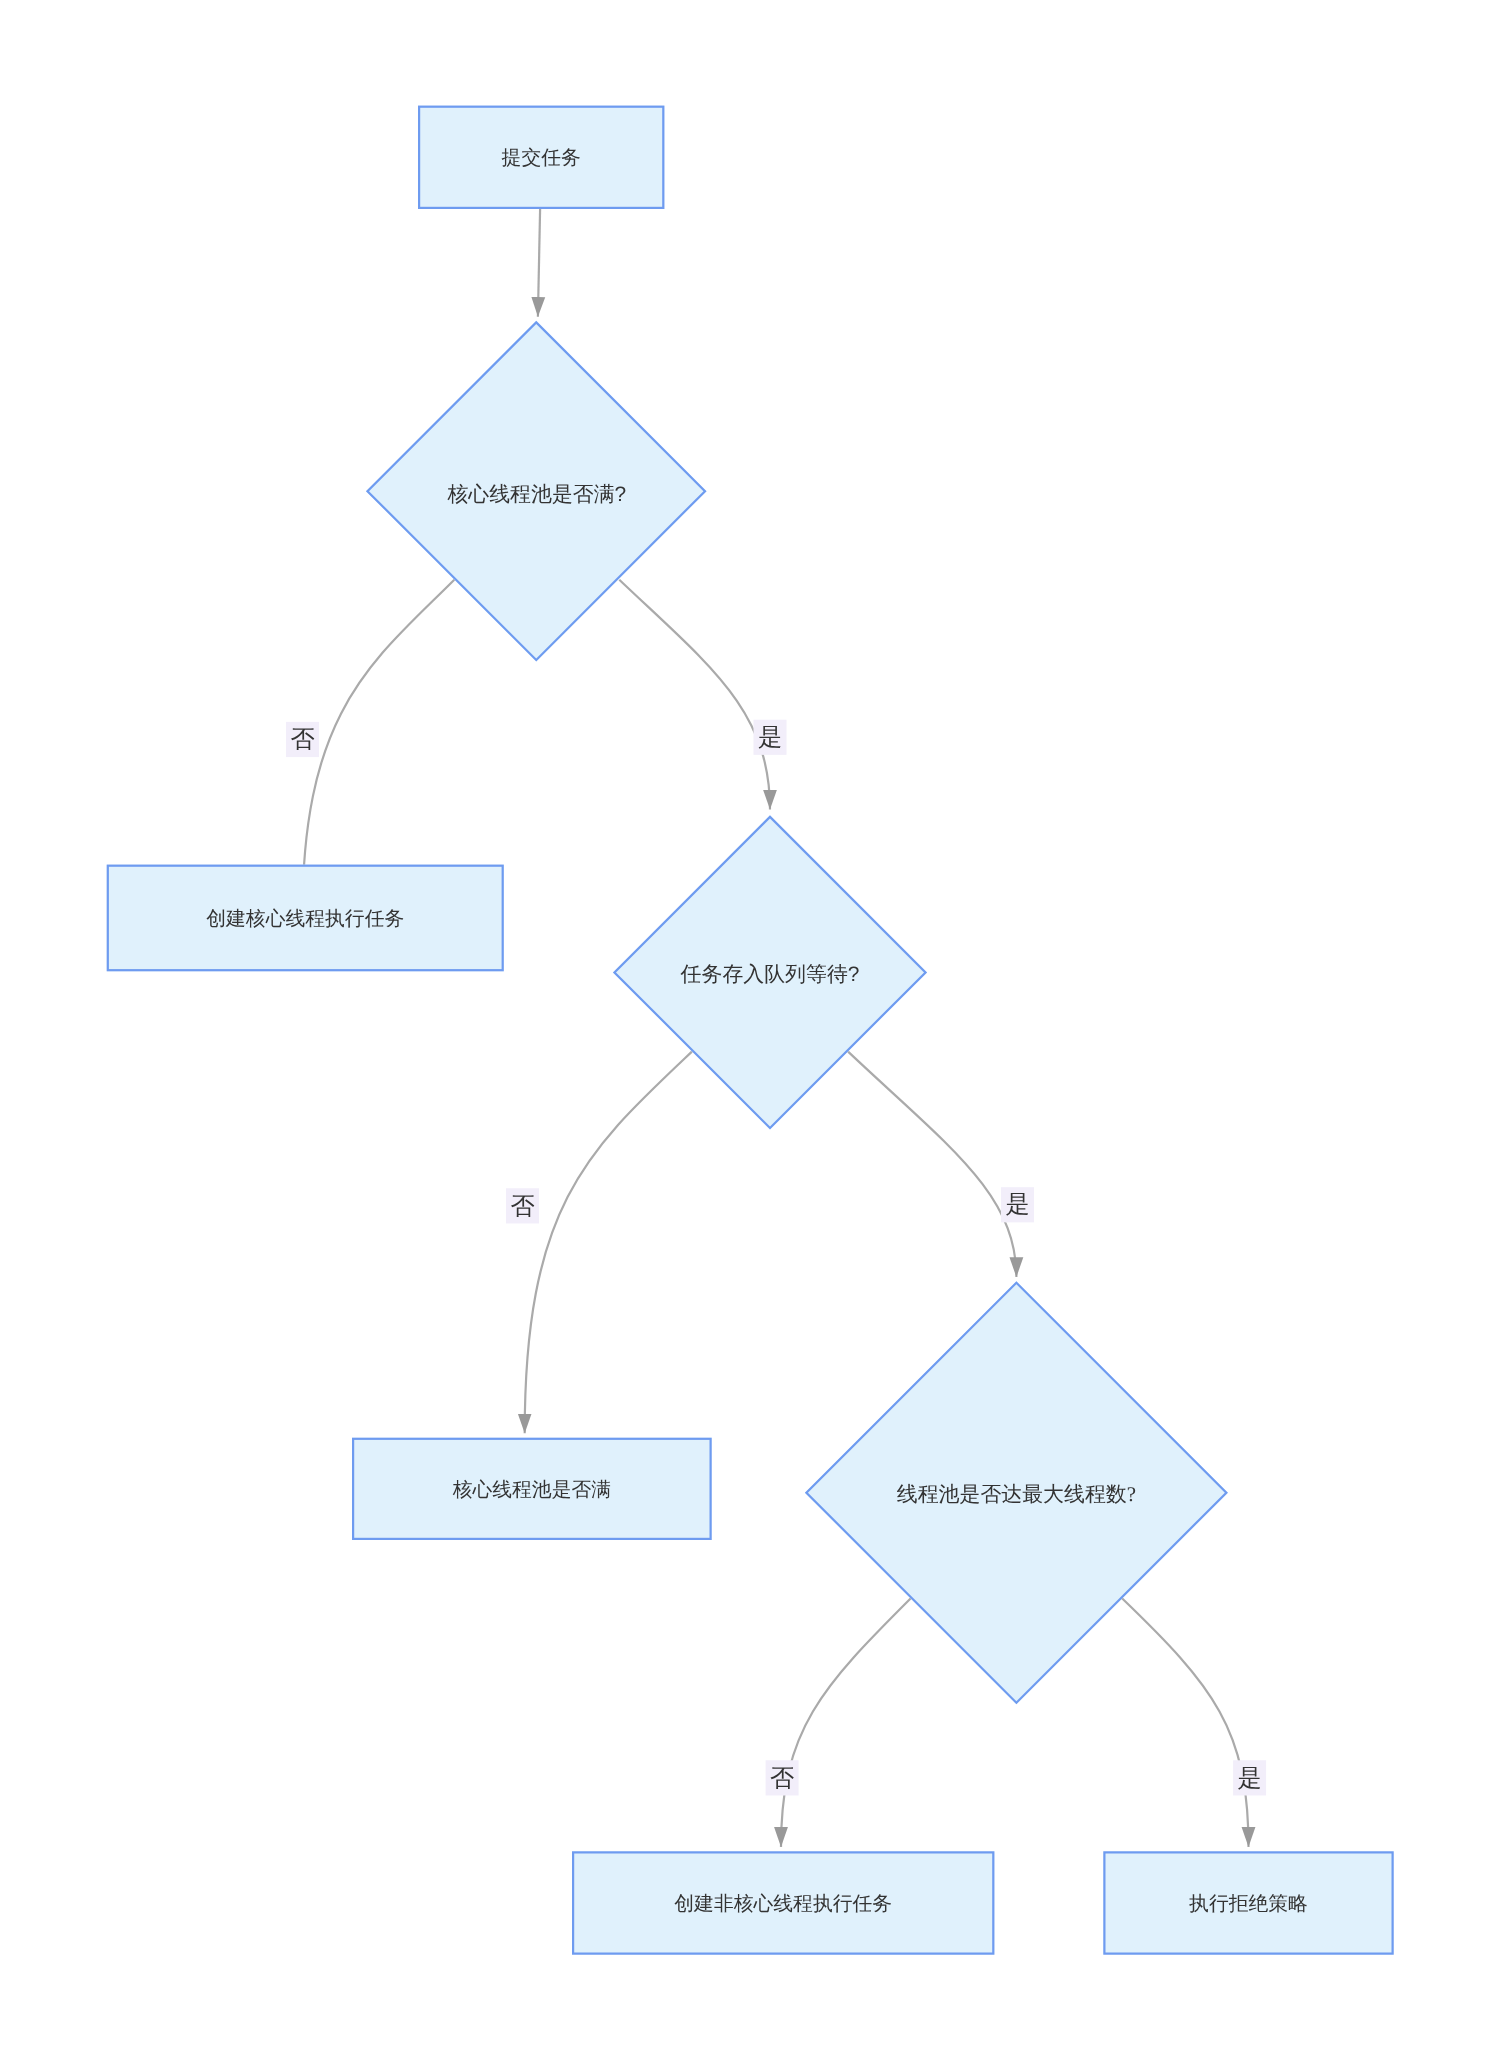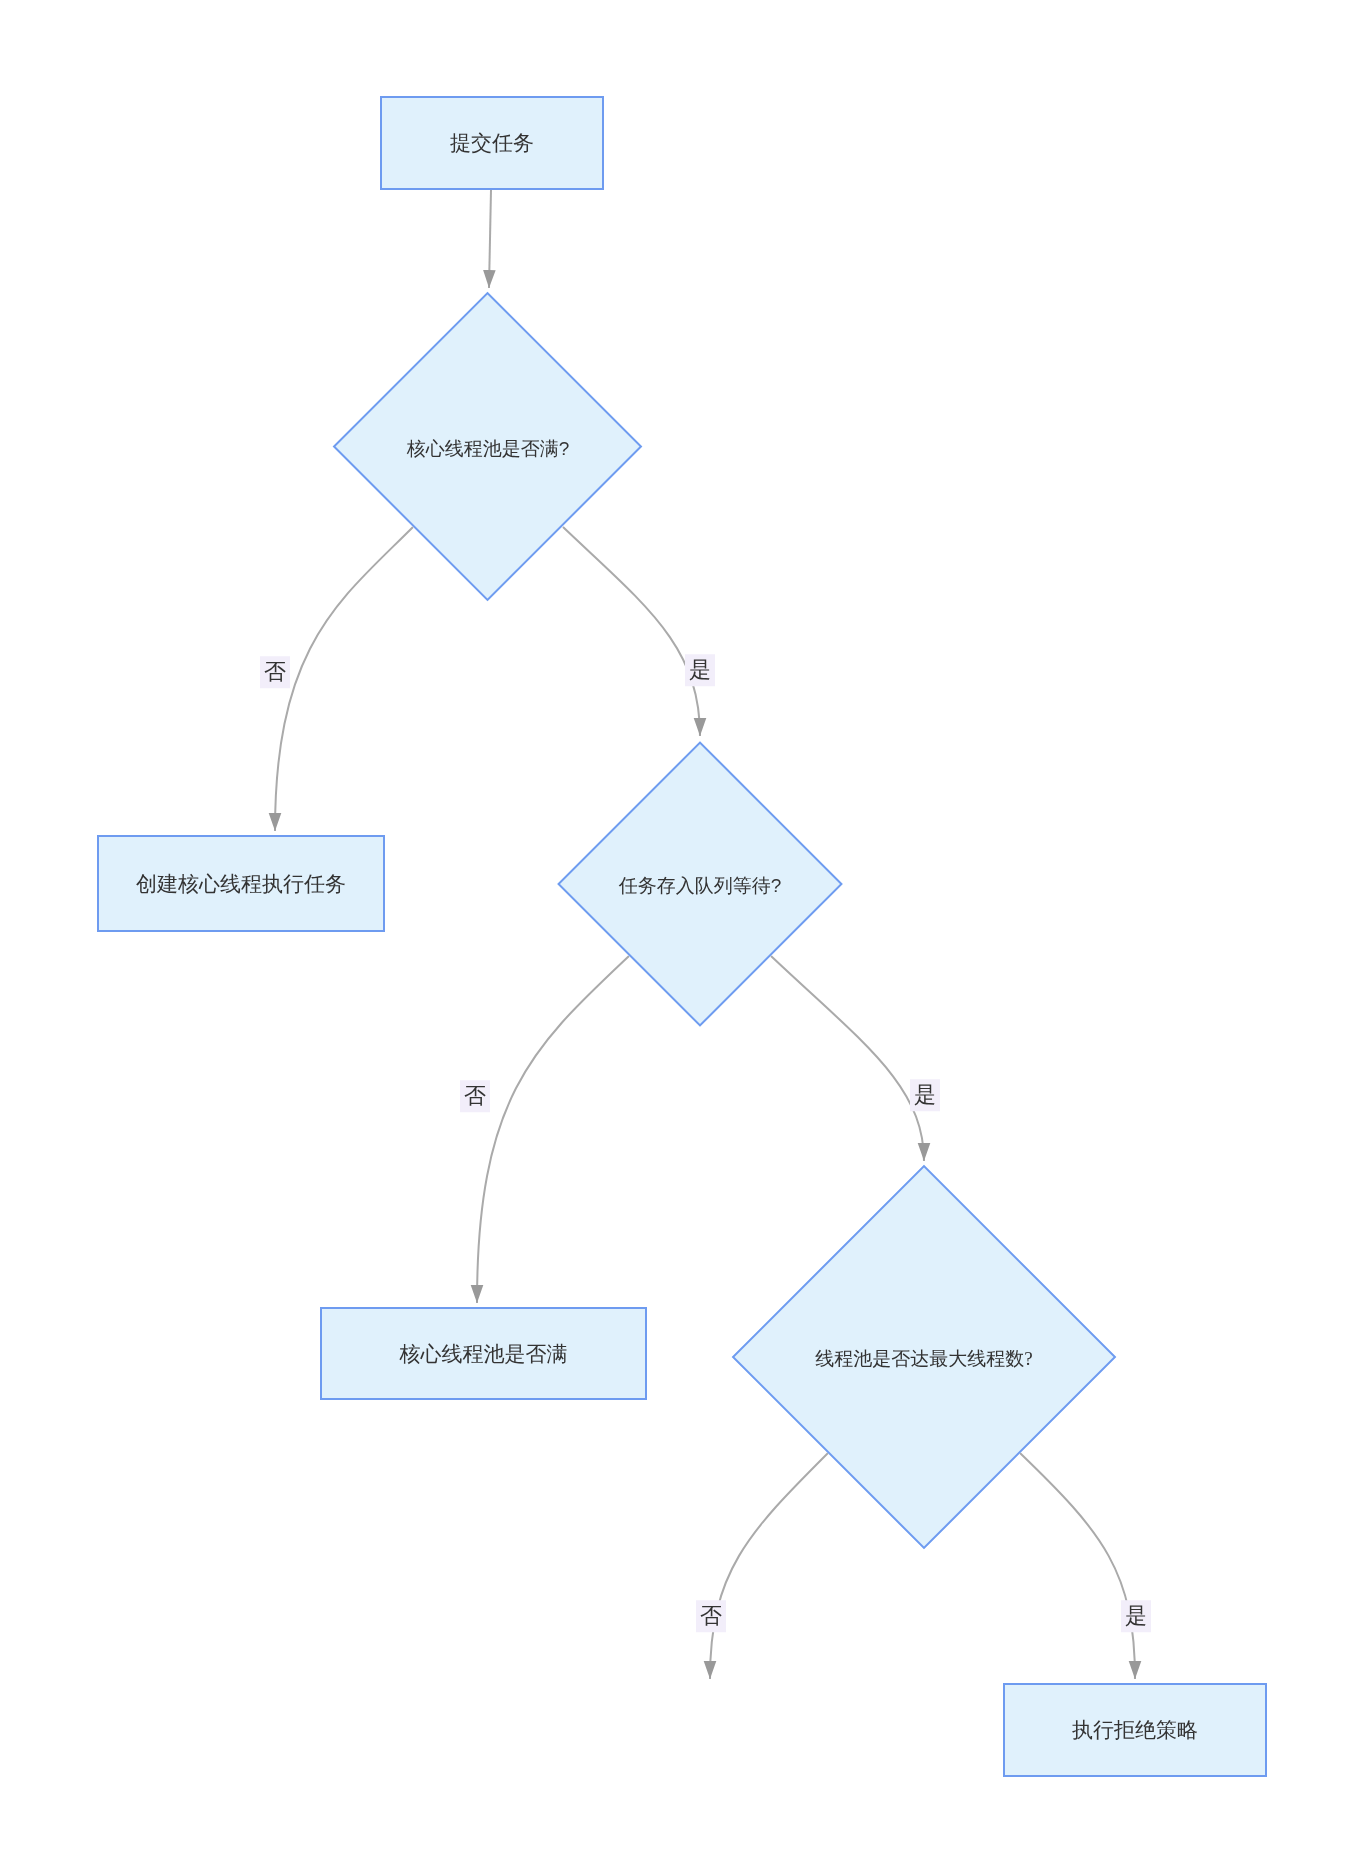--- a/index.html
+++ b/index.html
@@ -25,21 +25,21 @@
   .edge-path { fill: none; stroke: var(--edge-line); stroke-width: 2px; }
   .arrow-glyph { fill: var(--arrowhead); }
   .node-rect {
     position: absolute;
     display: flex;
     align-items: center;
     justify-content: center;
     background: var(--node-fill);
     border: 2px solid var(--node-border);
     box-sizing: border-box;
-    font-size: 21px;
+    font-size: 18px;
     text-align: center;
     white-space: nowrap;
   }
   .diamond-shape {
     position: absolute;
     background: var(--node-fill);
     border: 2px solid var(--node-border);
     box-sizing: border-box;
     transform: rotate(45deg);
   }
@@ -74,24 +74,25 @@
     <path class="edge-path" d="M 413 527 C 340 600, 275 645, 275 831" marker-end="url(#arrowhead)"></path>
     <path class="edge-path" d="M 563 527 C 645 605, 700 645, 700 736" marker-end="url(#arrowhead)"></path>
     <path class="edge-path" d="M 629 956 C 535 1045, 477 1095, 477 1303" marker-end="url(#arrowhead)"></path>
     <path class="edge-path" d="M 771 956 C 862 1042, 924 1085, 924 1161" marker-end="url(#arrowhead)"></path>
     <path class="edge-path" d="M 828 1453 C 748 1533, 710 1572, 710 1679" marker-end="url(#arrowhead)"></path>
     <path class="edge-path" d="M 1020 1453 C 1103 1533, 1135 1572, 1135 1679" marker-end="url(#arrowhead)"></path>
   </svg>
 
   <div class="node-rect" style="left:380px; top:96px; width:224px; height:94px;">提交任务</div>
 
-  <div class="node-rect" style="left:97px; top:835px; width:288px; height:97px;">创建核心线程执行任务</div>
+  <div class="node-rect" style="left:97px; top:786px; width:361px; height:97px;">创建核心线程执行任务</div>
 
   <div class="node-rect" style="left:320px; top:1307px; width:327px; height:93px;">核心线程池是否满</div>
 
+  <div class="node-rect" style="left:520px; top:1683px; width:384px; height:94px;">创建非核心线程执行任务</div>
 
   <div class="node-rect" style="left:1003px; top:1683px; width:264px; height:94px;">执行拒绝策略</div>
 
   <div class="diamond-shape" style="left:378px; top:337px; width:219px; height:219px;"></div>
   <div class="diamond-label" style="left:488px; top:449px;">核心线程池是否满?</div>
 
   <div class="diamond-shape" style="left:599px; top:783px; width:202px; height:202px;"></div>
   <div class="diamond-label" style="left:700px; top:886px;">任务存入队列等待?</div>
 
   <div class="diamond-shape" style="left:788px; top:1221px; width:272px; height:272px;"></div>

